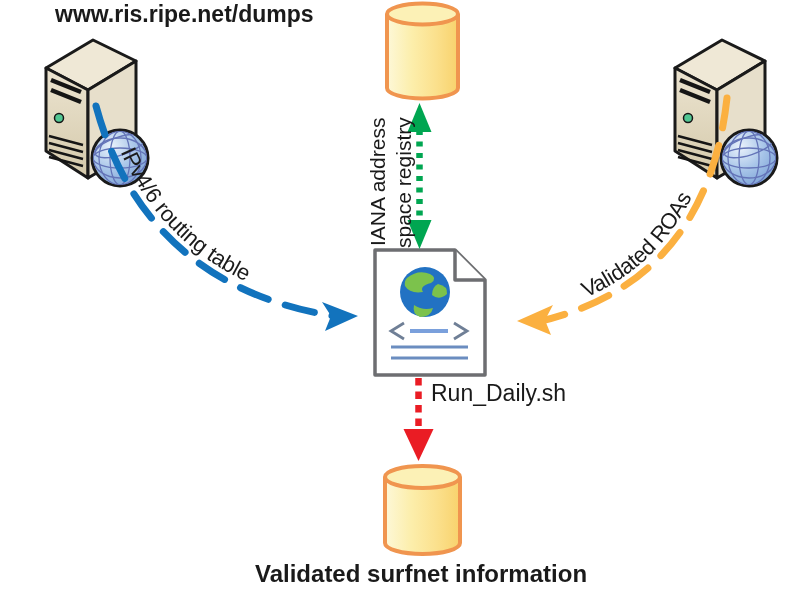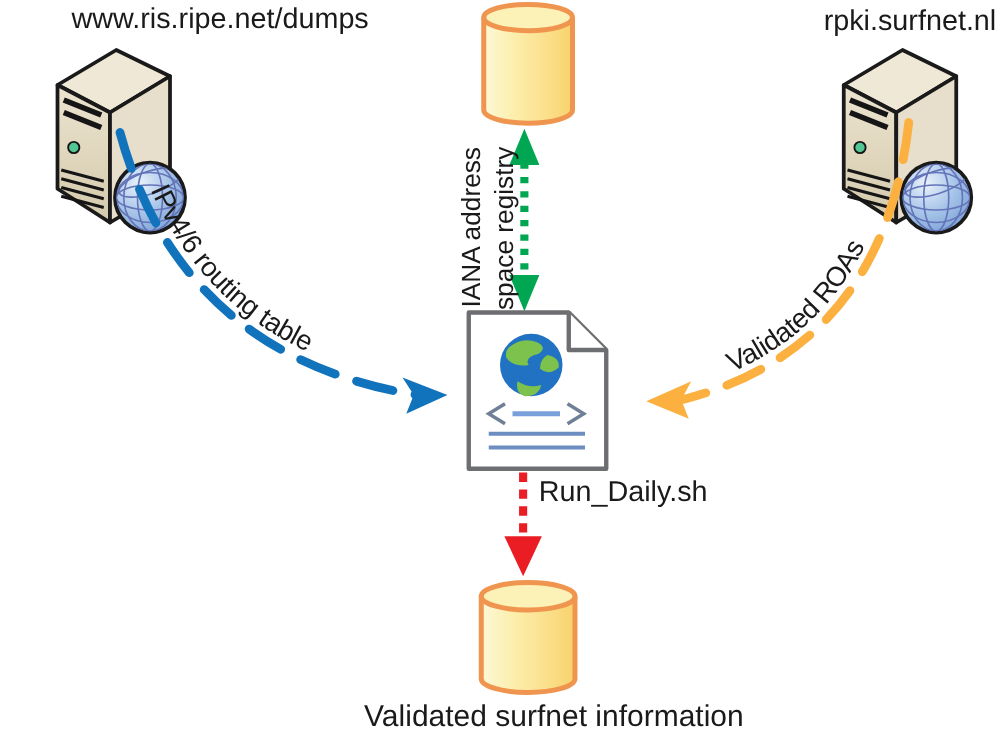--- a/index.html
+++ b/index.html
@@ -2,21 +2,21 @@
 <html><head>
 <meta charset="utf-8">
 <style>
   html,body { margin:0; padding:0; background:#ffffff; }
   .canvas {
     position:relative; width:800px; height:593px; background:#ffffff;
     overflow:hidden; font-family:"Liberation Sans", sans-serif; color:#1a1a1a;
   }
   .layer { position:absolute; left:0; top:0; }
   .lbl { position:absolute; color:#1a1a1a; white-space:nowrap;text-align:right; }
-  .lbl.center { text-align:right; }
+  .lbl.center { text-align:left;font-weight:bold; }
   .vtext {
     position:absolute; font-size:21px; line-height:24px; height:24px;
     white-space:nowrap; transform-origin:left bottom; transform:rotate(-90deg);
   }
   svg text { font-family:"Liberation Sans", sans-serif; }
 </style>
 </head>
 <body>
 
 <div class="canvas">
@@ -118,21 +118,20 @@
     </text>
     <text font-size="22" fill="#1a1a1a">
       <textPath href="#yellowTextArc" startOffset="55">
         <tspan dy="-8">Validated ROAs</tspan>
       </textPath>
     </text>
   </svg>
 
   <div class="lbl center" style="left:55px; top:1px; width:240px; font-size:23px;">www.ris.ripe.net/dumps</div>
 
-  <div class="lbl center" style="left:637px; top:3px; width:160px; font-size:23px;">rpki.surfnet.nl</div>
 
   <div class="lbl" style="left:431px; top:380px; font-size:23px;">Run_Daily.sh</div>
 
   <div class="lbl center" style="left:255px; top:560px; width:340px; font-size:24px;">Validated surfnet information</div>
 
   <div class="vtext" style="left:390px; top:222px;">IANA address</div>
   <div class="vtext" style="left:416px; top:224px;">space registry</div>
 
 </div>
 

